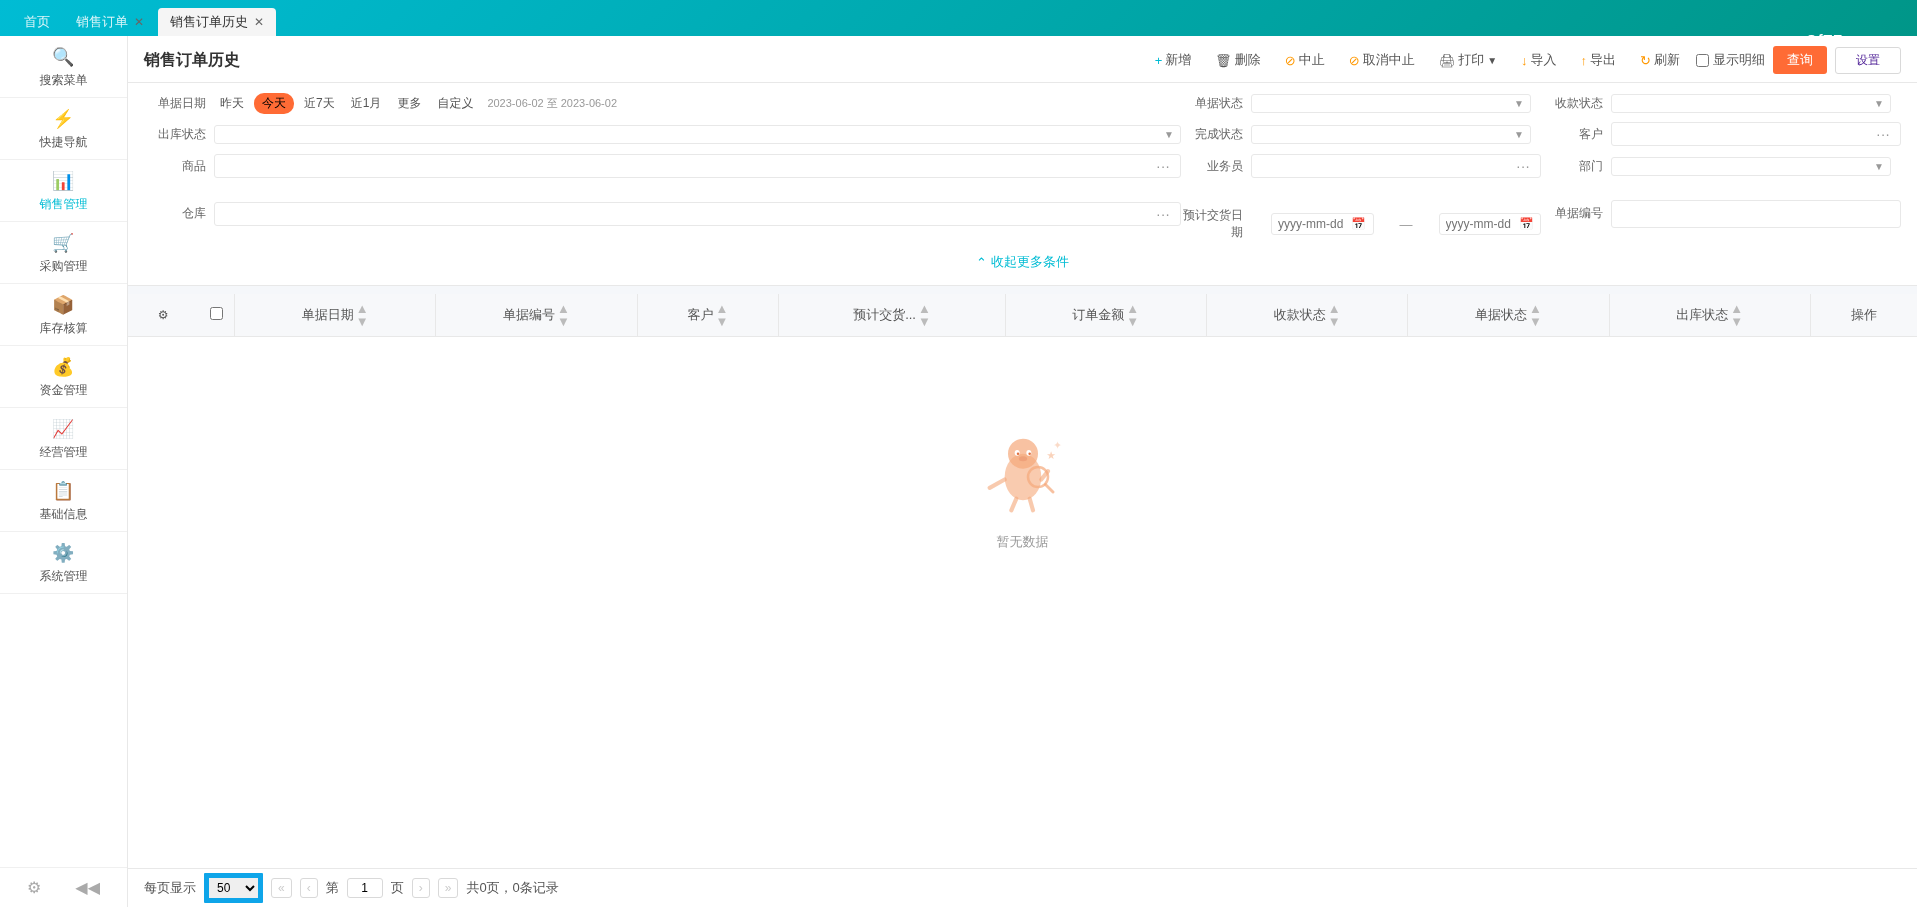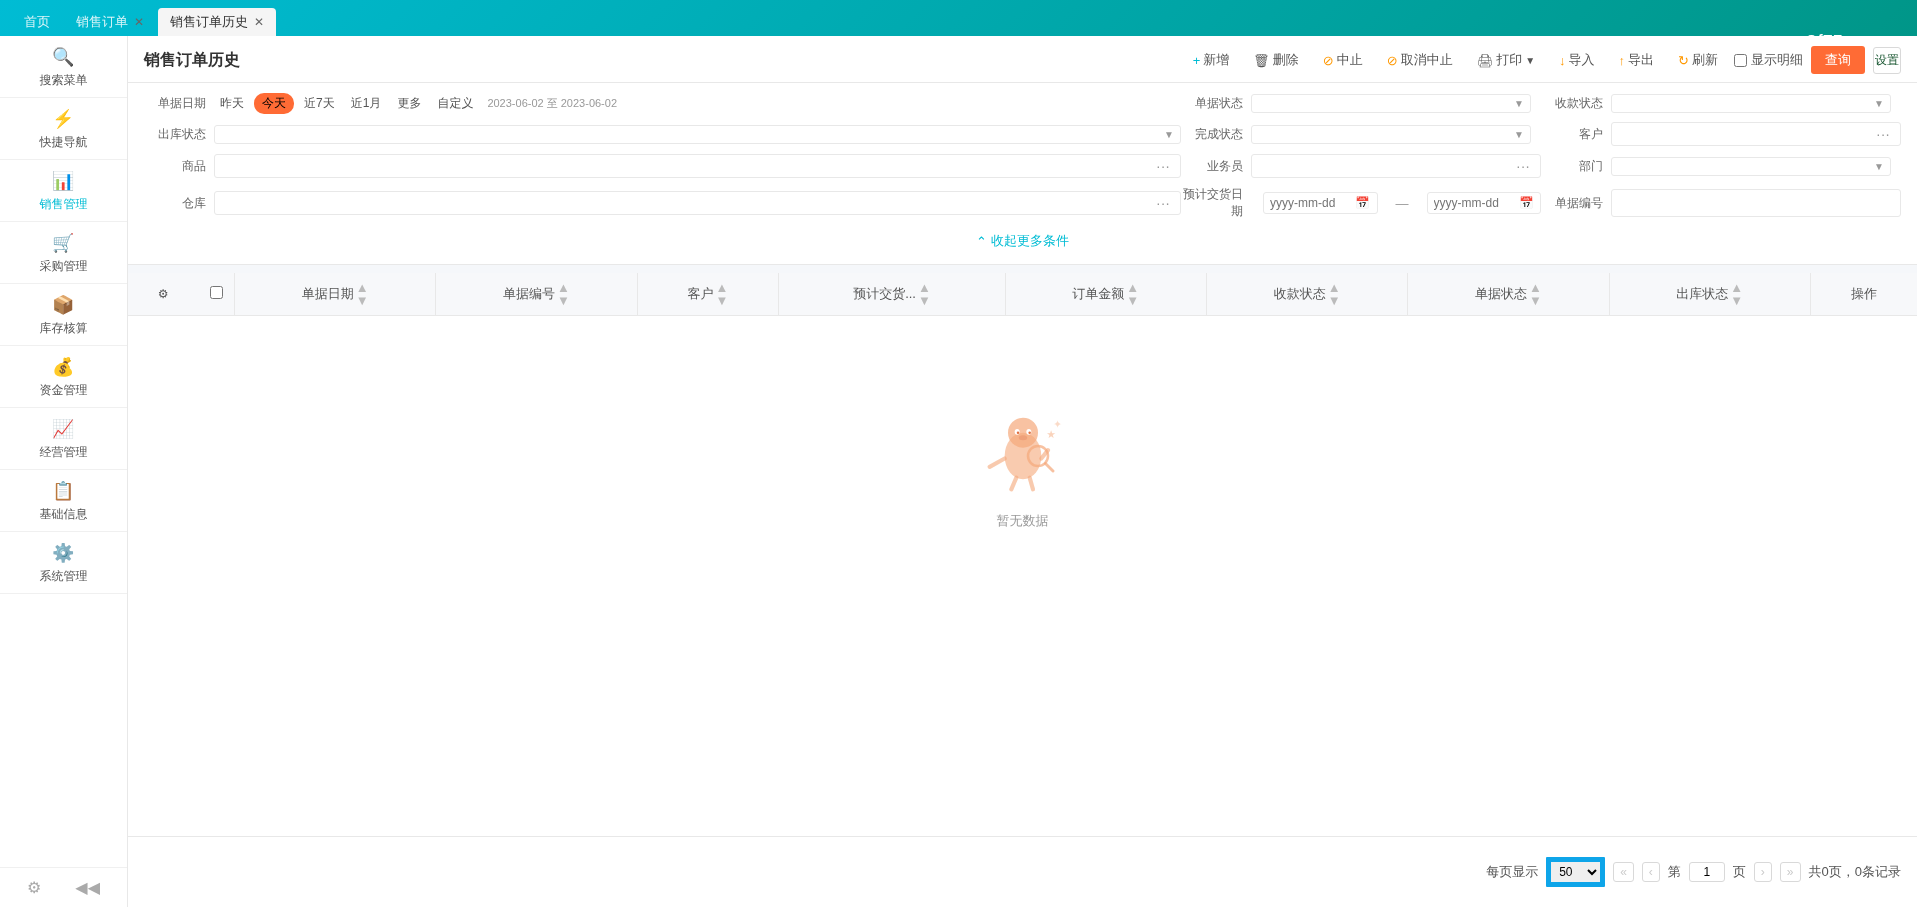--- a/index.html
+++ b/index.html
@@ -139,23 +139,23 @@
       background: #ff6b35;
       color: white;
       border: none;
       padding: 5px 14px;
       border-radius: 3px;
       cursor: pointer;
       font-size: 13px;
     }
     .btn-white {
       background: white;
-      color: #14532d;
+      color: #4c1d95;
       border: 1px solid #d9d9d9;
-      padding: 4px 1px;
+      padding: 4px 20px;
       border-radius: 3px;
       cursor: pointer;
       font-size: 12px;
     }
     .checkbox-display { display: flex; align-items: center; gap: 4px; color: #555; font-size: 12px; cursor: pointer; }
     .checkbox-display input { cursor: pointer; }
 
     
     .filter-panel {
       background: white;
@@ -295,22 +295,22 @@
     .empty-icon {
       width: 100px;
       height: 100px;
       margin-bottom: 16px;
     }
 
     
     .pagination-bar {
       display: flex;
       align-items: center;
-      justify-content: flex-end;
-      padding: 20px 16px;
+      justify-content: flex-start;
+      padding: 4px 16px;
       background: white;
       border-top: 1px solid #e8e8e8;
       gap: 8px;
       font-size: 12px;
       color: #555;
     }
     .page-select {
       border: 5px solid #0ea5e9;
       border-radius: 1px;
       padding: 2px 4px;
@@ -529,21 +529,21 @@
           </div>
         </div>
       </div>
 
       <div class="filter-row">
         <span class="filter-label">仓库</span>
         <div style="flex:1;display:flex;align-items:center;border:1px solid #e8e8e8;border-radius:3px;padding:3px 6px;background:white;">
           <span style="flex:1;color:#bbb;font-size:12px;"></span>
           <span class="dots-btn">···</span>
         </div>
-        <div style="width:360px;display:flex;align-items:center;gap:12px;">
+        <div style="width:360px;display:flex;align-items:center;gap:20px;margin-top:21px;">
           <span class="filter-label">预计交货日期</span>
           <div class="date-input-field">
             <input type="text" placeholder="yyyy-mm-dd" style="">
             <span class="cal-icon">📅</span>
           </div>
           <span class="dash">—</span>
           <div class="date-input-field">
             <input type="text" placeholder="yyyy-mm-dd" style="">
             <span class="cal-icon">📅</span>
           </div>

